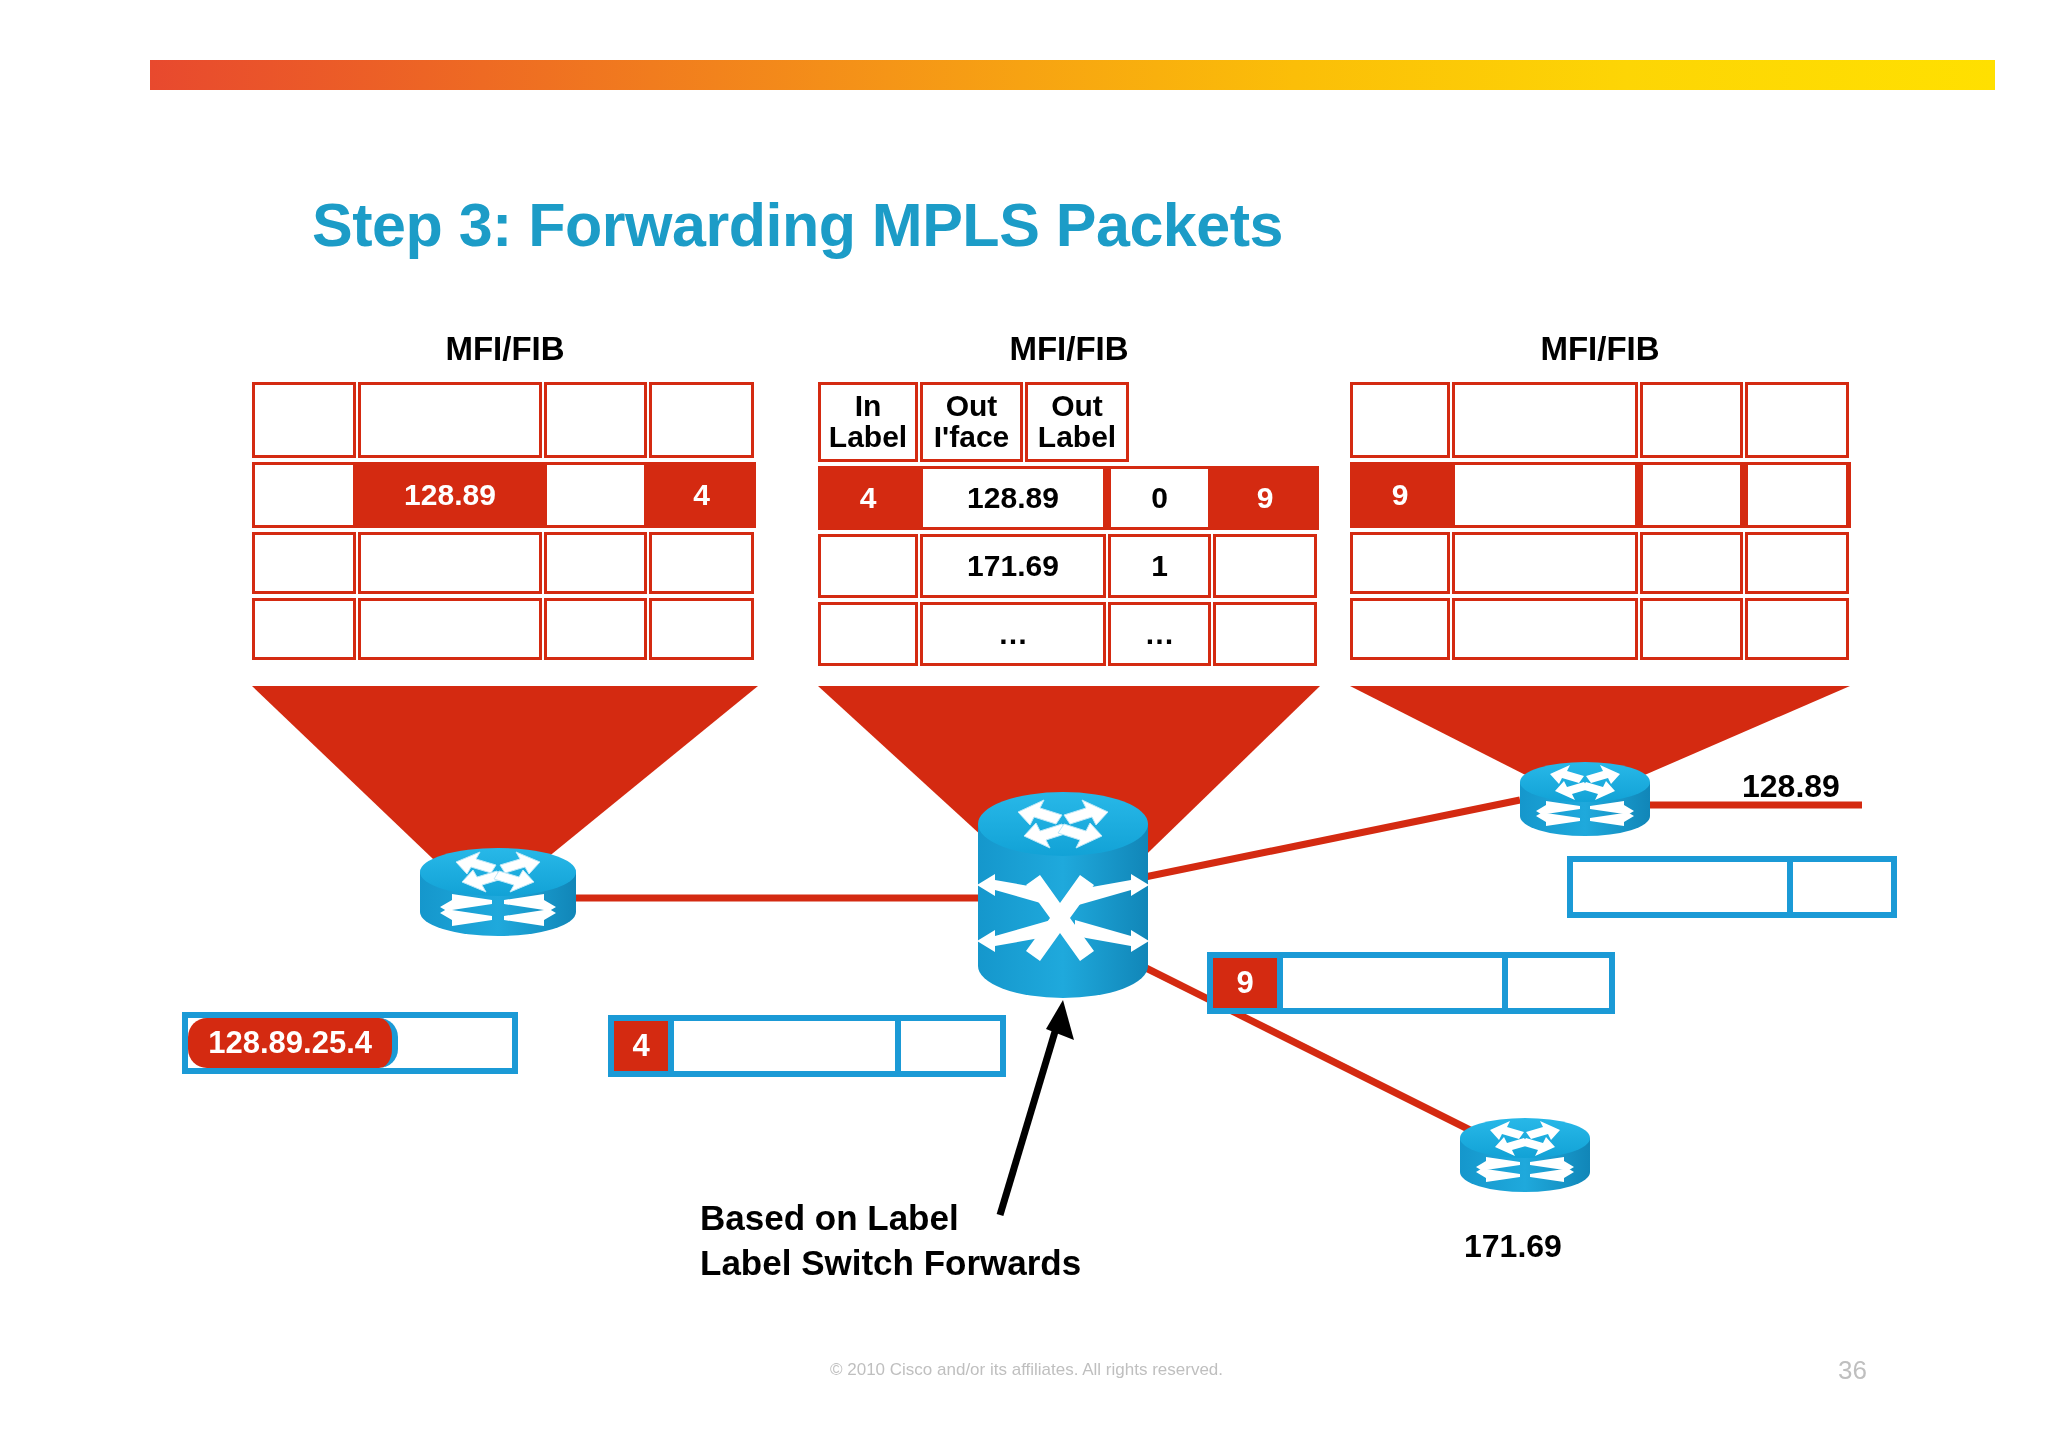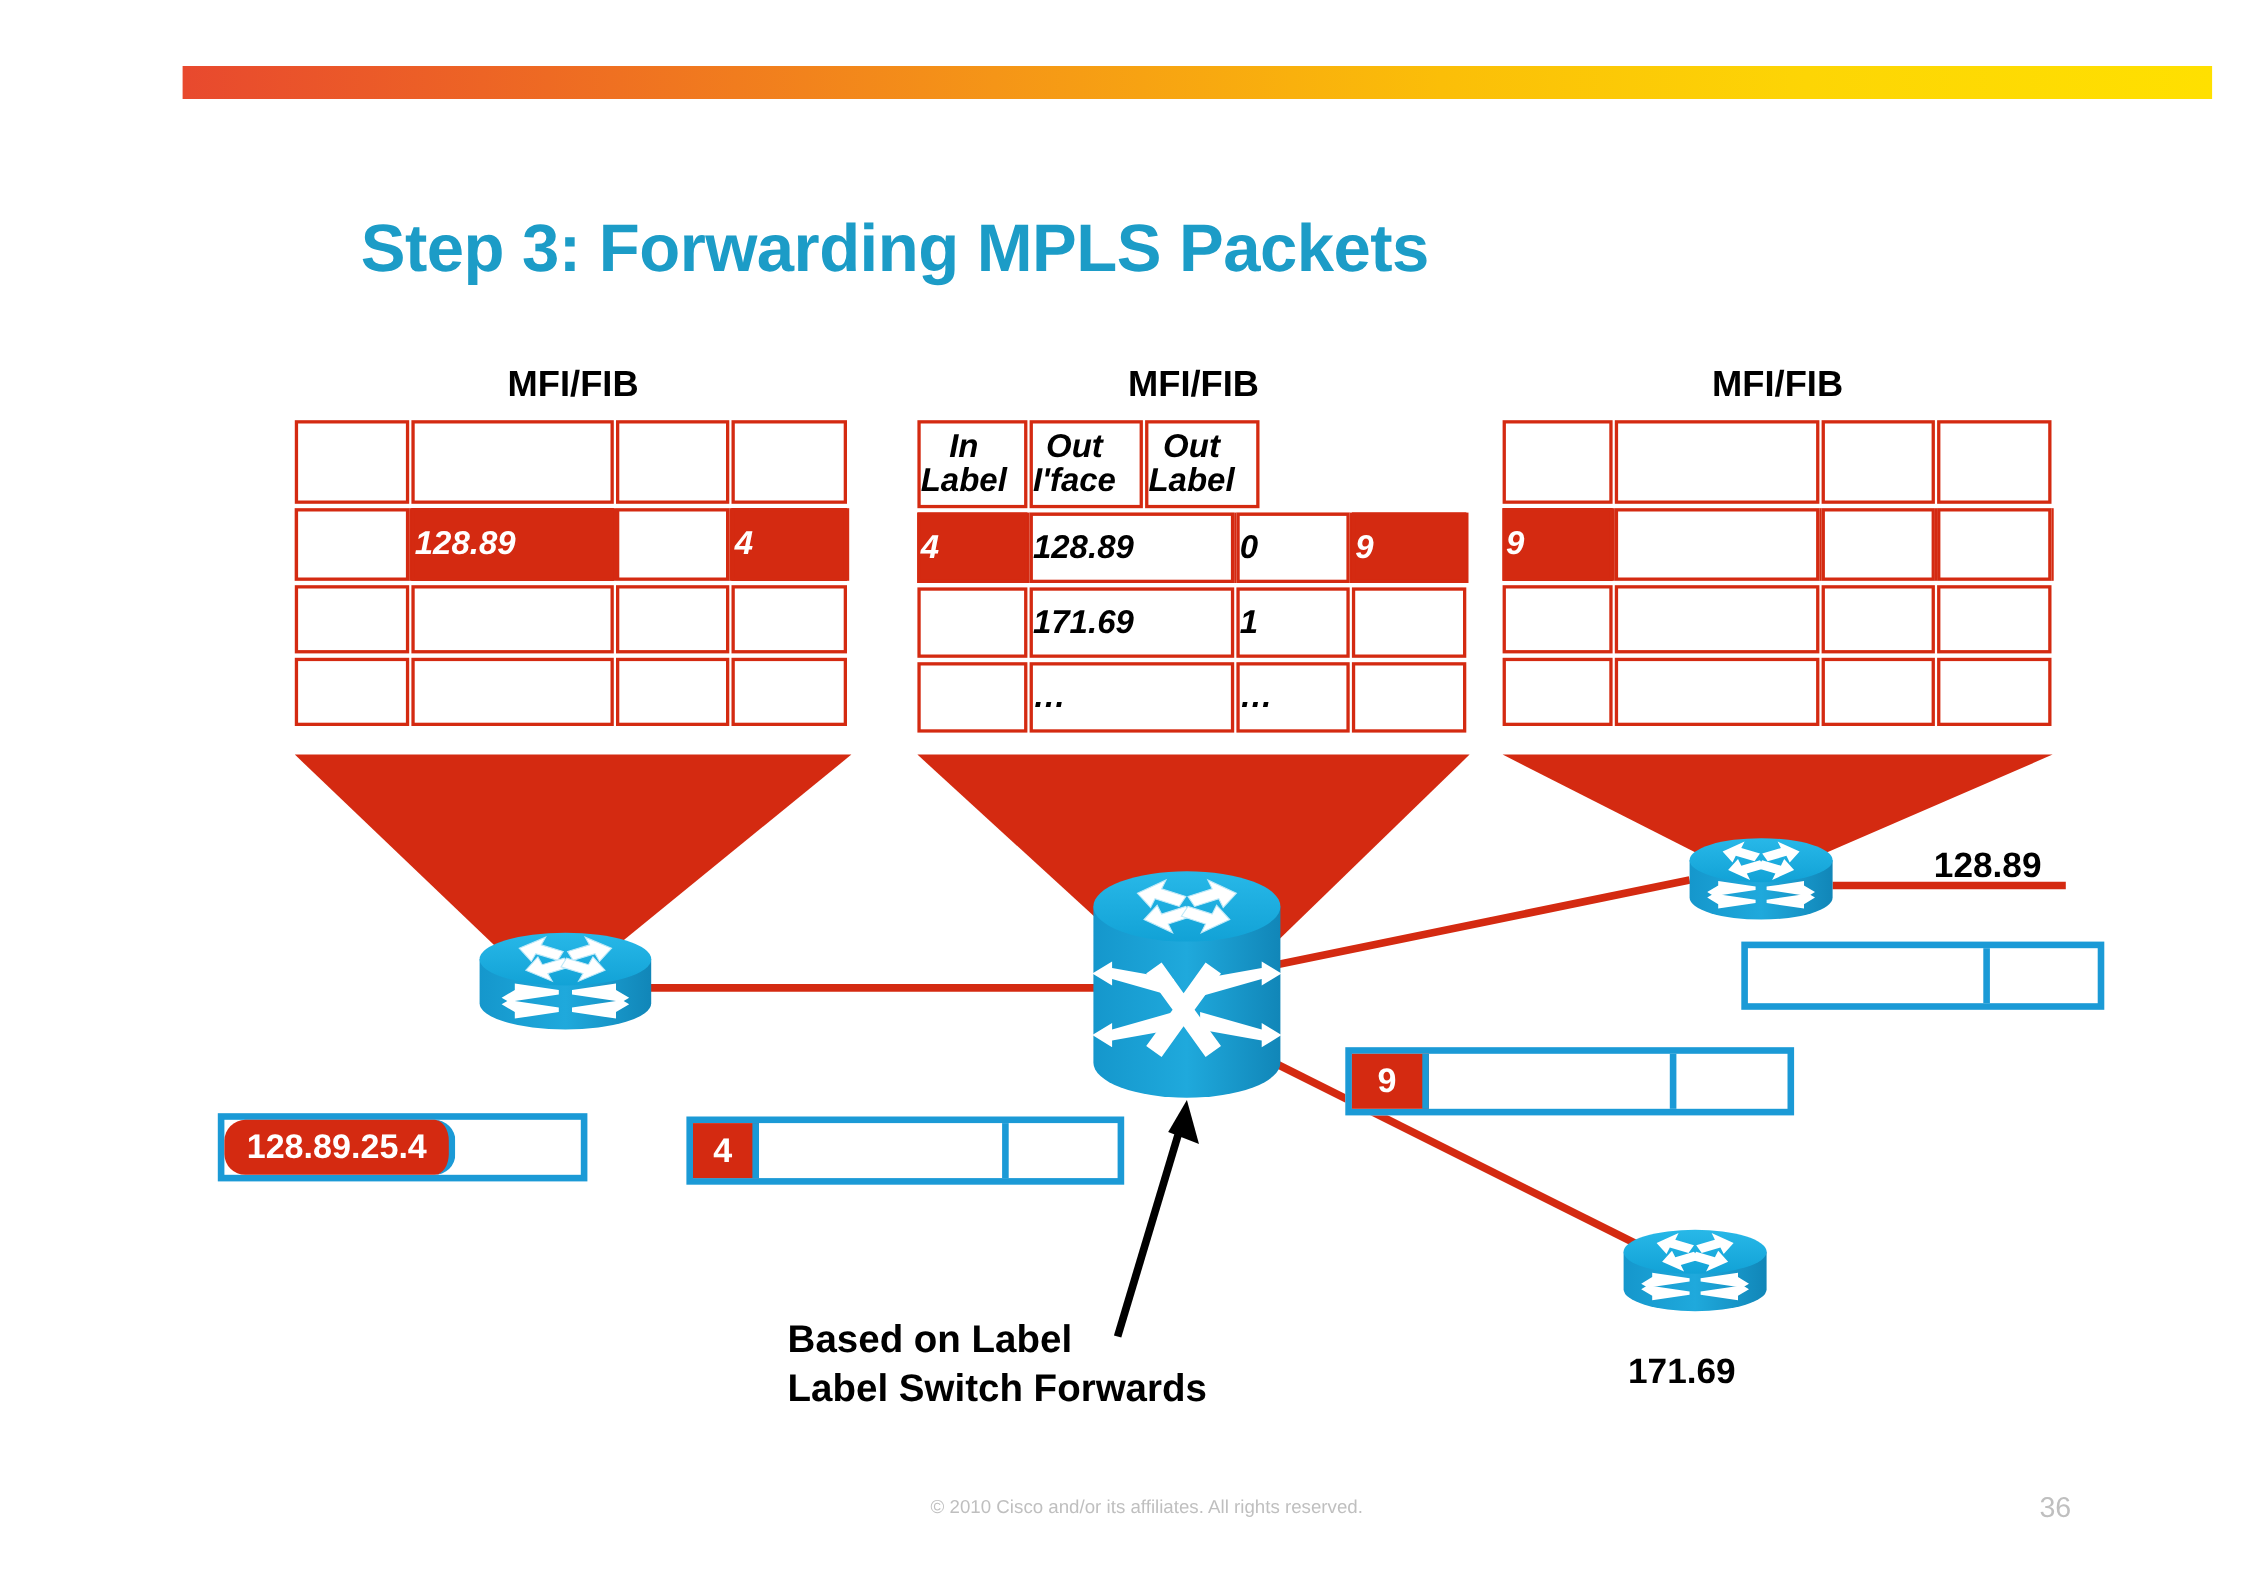--- a/index.html
+++ b/index.html
@@ -1,39 +1,39 @@
 <!DOCTYPE html>
 <html><head>
 <meta charset="utf-8">
 <style>
   html,body{margin:0;padding:0;background:#ffffff;}
   body{width:2048px;height:1447px;position:relative;overflow:hidden;
        font-family:"Liberation Sans","DejaVu Sans",sans-serif;}
 
-  #stage{position:absolute;left:0;top:0;width:1624px;height:1447px;margin-left:16px;}
+  #stage{position:absolute;left:0;top:0;width:1624px;height:1447px;}
 
   
   .topbar{position:absolute;left:150px;top:60px;width:1845px;height:30px;
           background:linear-gradient(90deg,#E8492E 0%,#EE6A23 18%,#F59517 40%,#FBBE08 62%,#FDD505 80%,#FFE000 100%);}
 
   
   .title{position:absolute;left:312px;top:190px;width:1400px;
          font-size:61px;font-weight:bold;color:#1C9CC7;letter-spacing:-0.5px;
          white-space:nowrap;}
 
   
   .mfi{position:absolute;font-size:33px;font-weight:bold;color:#000;text-align:center;}
 
   
   .tbl{position:absolute;border-collapse:separate;}
   .tbl .row{display:flex;}
   .tbl .cell{background:#ffffff;border:3px solid #D42A11;
-             display:flex;align-items:center;
+             display:flex;align-items:center;justify-content:center;
              font-size:30px;font-weight:bold;color:#000;box-sizing:border-box;
-             margin:0 2px 0 0;font-style:italic;}
+             margin:0 2px 0 0;}
   .tbl .row.hl{background:#D42A11;}
   .tbl .row.hl .cell.on{background:#D42A11;color:#ffffff;border-color:#D42A11;}
   .tbl .row{margin-bottom:4px;}
   .hdrcell{line-height:1.02;text-align:center;font-size:30px;font-weight:bold;}
 
   
   .pkt{position:absolute;border:6px solid #1B9AD6;box-sizing:border-box;display:flex;background:#fff;}
   .pkt .seg{border-right:6px solid #1B9AD6;box-sizing:border-box;
             display:flex;align-items:center;justify-content:center;
             font-size:31px;font-weight:bold;color:#000;}

